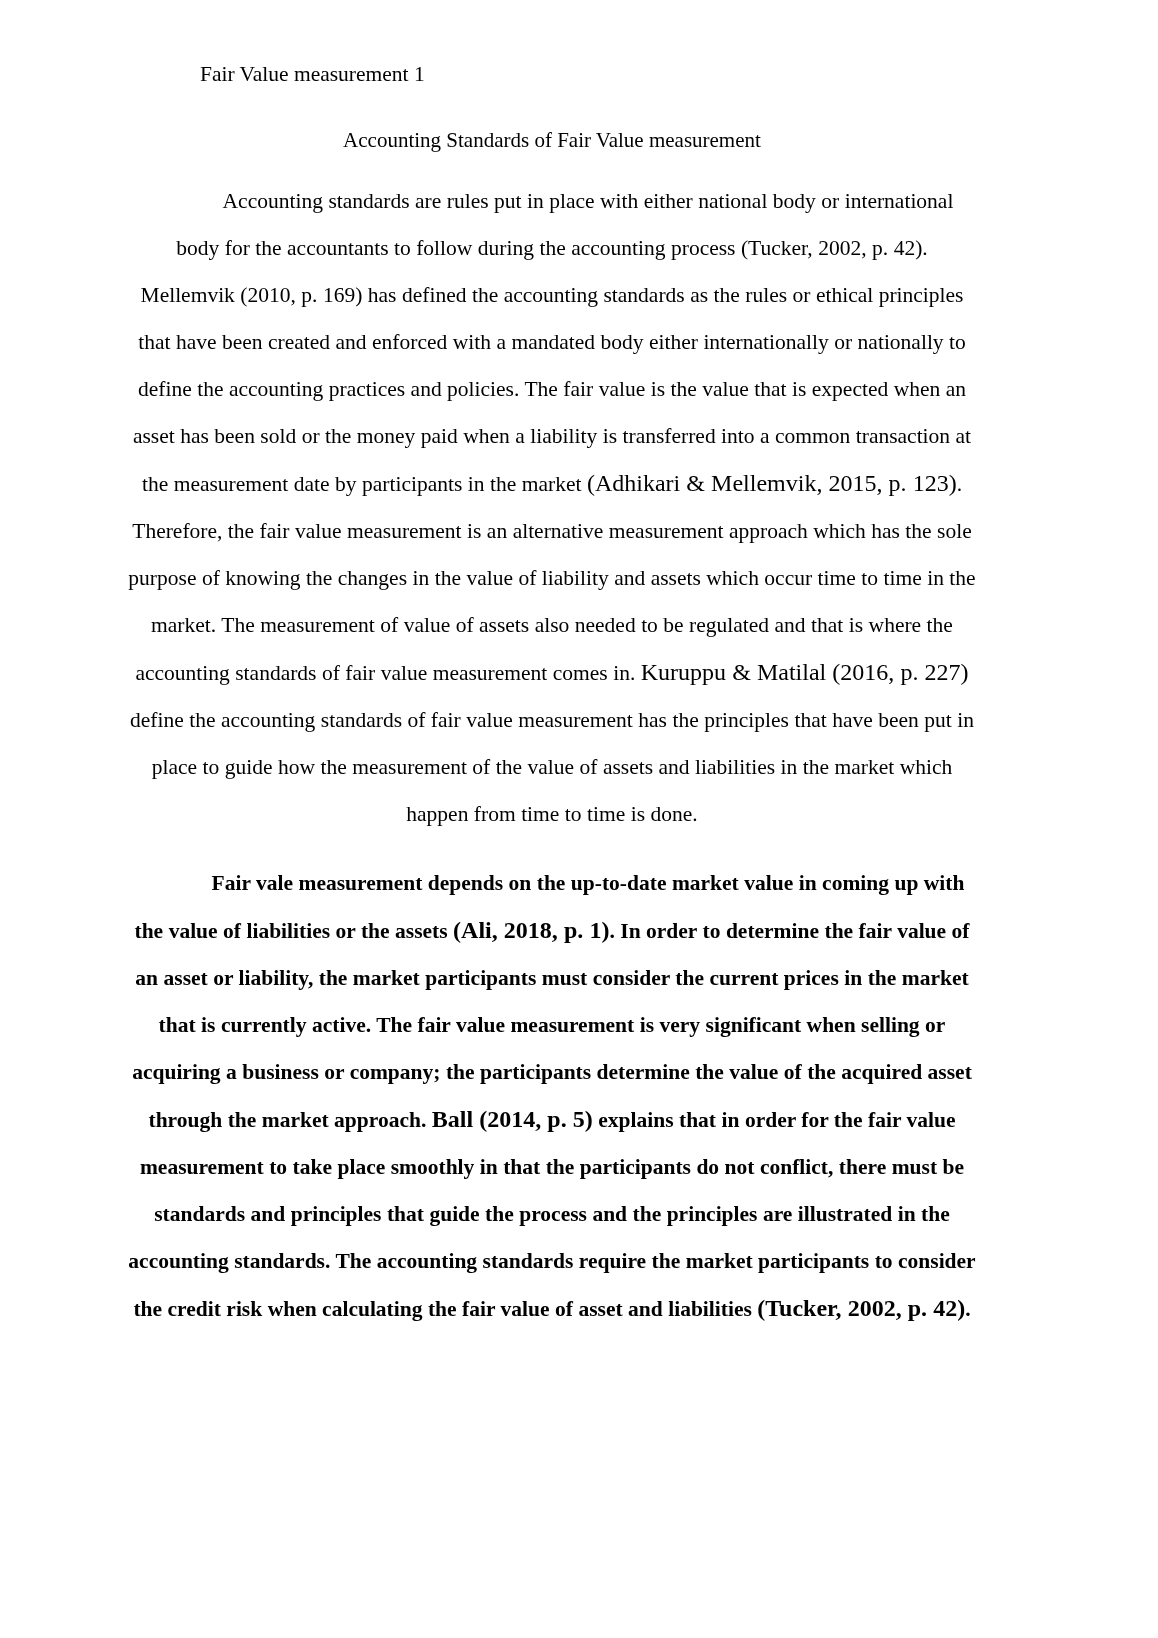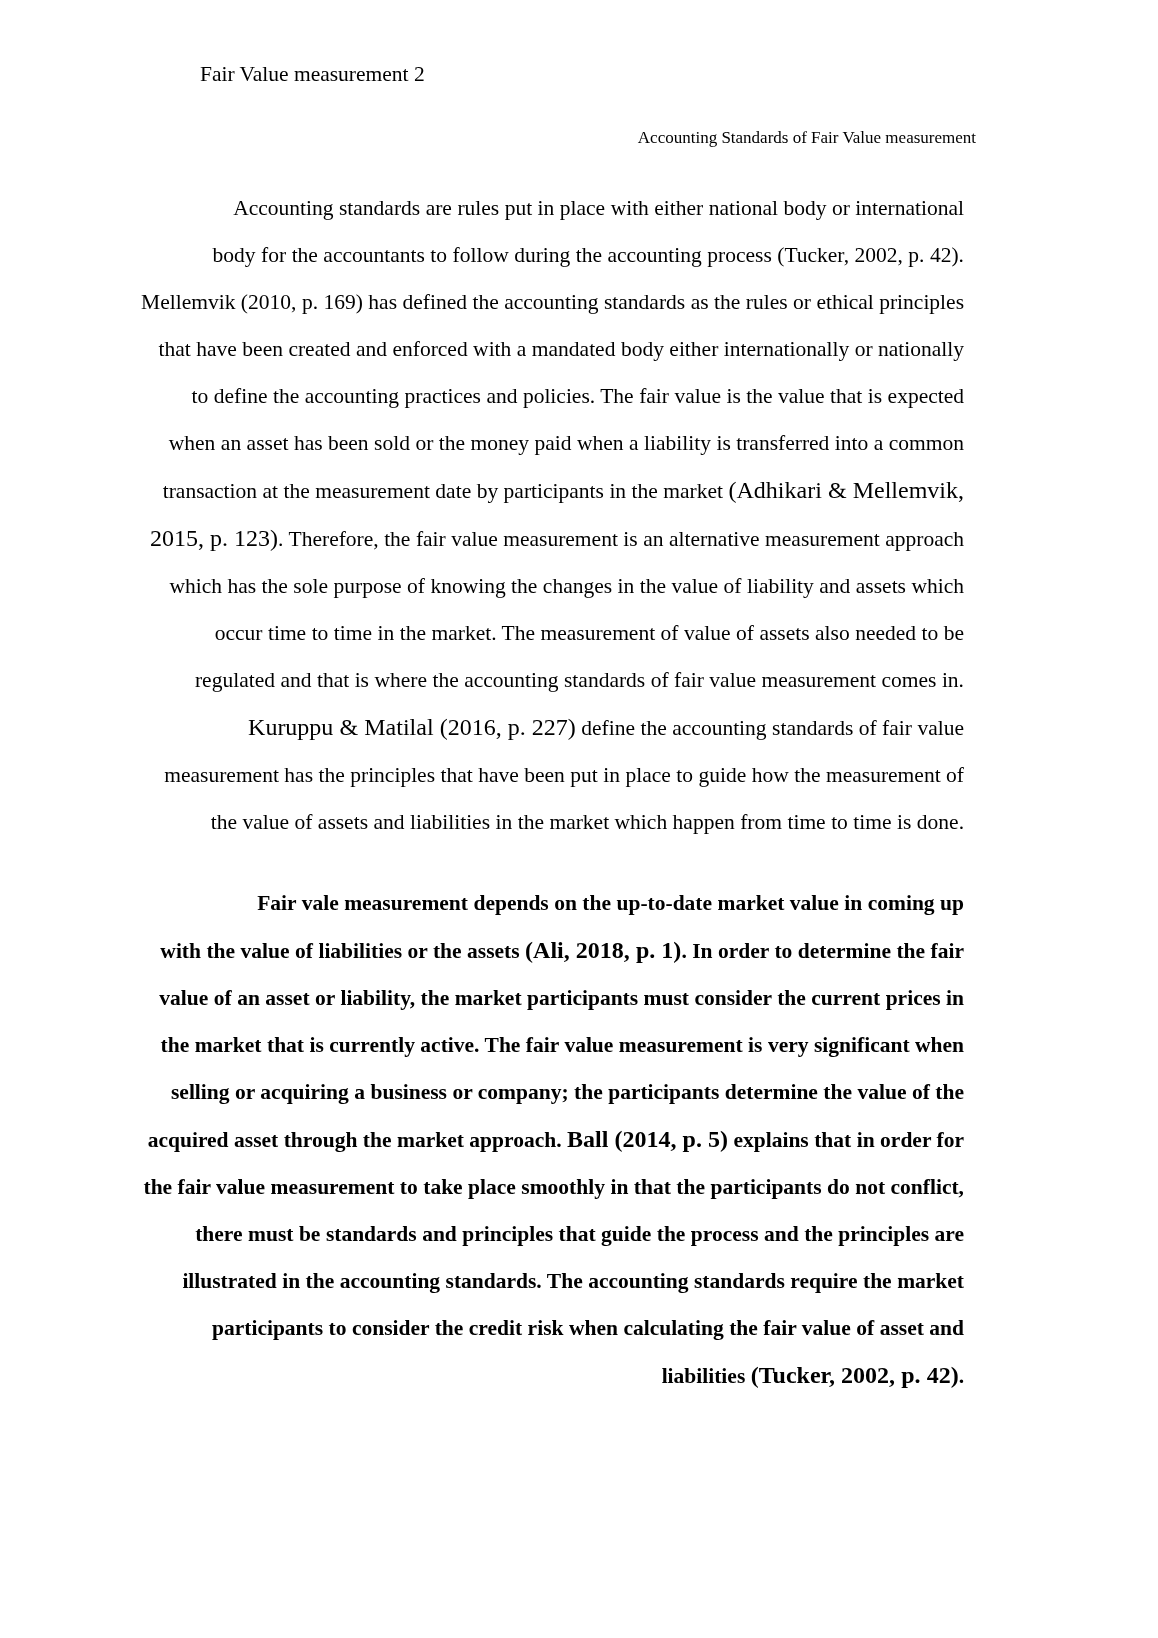--- a/index.html
+++ b/index.html
@@ -31,50 +31,50 @@
     padding-top: 62px;
     padding-left: 72px;
     font-size: 21.5px;
     line-height: 1.2;
     text-align: left;
     white-space: nowrap;
   }
   .doc-title {
     margin: 0;
     padding-top: 40px;
-    font-size: 17px;
+    font-size: 21px;
     font-weight: normal;
     line-height: 1.2;
-    text-align: right;
+    text-align: center;
   }
   .body-para {
-    margin: 12px;
+    margin: 0;
     font-size: 21.5px;
     line-height: 47px;
-    text-align: right;
+    text-align: center;
     text-indent: 72px;
     word-spacing: 0.1px;
   }
   .p1 { padding-top: 25px; }
   .p2 { padding-top: 22px; font-weight: bold; }
   .p3 { padding-top: 22px; text-indent: 76px; }
   .cite-lg {
     font-size: 24px;
   }
   .cite-sm {
     font-size: 21.5px;
   }
 </style>
 </head>
 <body>
 
 <div class="page">
   <div class="content">
 
-    <div class="running-head">Fair Value measurement 2</div>
+    <div class="running-head">Fair Value measurement 1</div>
 
     <div class="doc-title">Accounting Standards of Fair Value measurement</div>
 
     <p class="body-para p1"><span class="cite-sm">Accounting standards are rules put in place with either national body or international body for the accountants to follow during the accounting process (Tucker, 2002, p. 42).  Mellemvik (2010, p. 169) has defined the accounting standards as the rules or ethical principles that have been created and enforced with a mandated body either internationally or nationally to define the accounting practices and policies. The fair value is the value that is expected when an asset has been sold or the money paid when a liability is transferred into a common transaction at the measurement date by participants in the market </span><span class="cite-lg">(Adhikari &amp; Mellemvik, 2015, p. 123)</span><span class="cite-sm">.  Therefore, the fair value measurement is an alternative measurement approach which has the sole purpose of knowing the changes in the value of liability and assets which occur time to time in the market. The measurement of value of assets also needed to be regulated and that is where the accounting standards of fair value measurement comes in. </span><span class="cite-lg">Kuruppu &amp; Matilal (2016, p. 227)</span><span class="cite-sm"> define the accounting standards of fair value measurement has the principles that have been put in place to guide how the measurement of the value of assets and liabilities in the market which happen from time to time is done.</span></p>
 
     <p class="body-para p2"><span class="cite-sm">Fair vale measurement depends on the up-to-date market value in coming up with the value of liabilities or the assets </span><span class="cite-lg">(Ali, 2018, p. 1)</span><span class="cite-sm">. In order to determine the fair value of an asset or liability, the market participants must consider the current prices in the market that is currently active. The fair value measurement is very significant when selling or acquiring a business or company; the participants determine the value of the acquired asset through the market approach. </span><span class="cite-lg">Ball (2014, p. 5)</span><span class="cite-sm"> explains that in order for the fair value measurement to take place smoothly in that the participants do not conflict, there must be standards and principles that guide the process and the principles are illustrated in the accounting standards. The accounting standards require the market participants to consider the credit risk when calculating the fair value of asset and liabilities </span><span class="cite-lg">(Tucker, 2002, p. 42)</span><span class="cite-sm">.</span></p>
 
 
   </div>
 </div>

